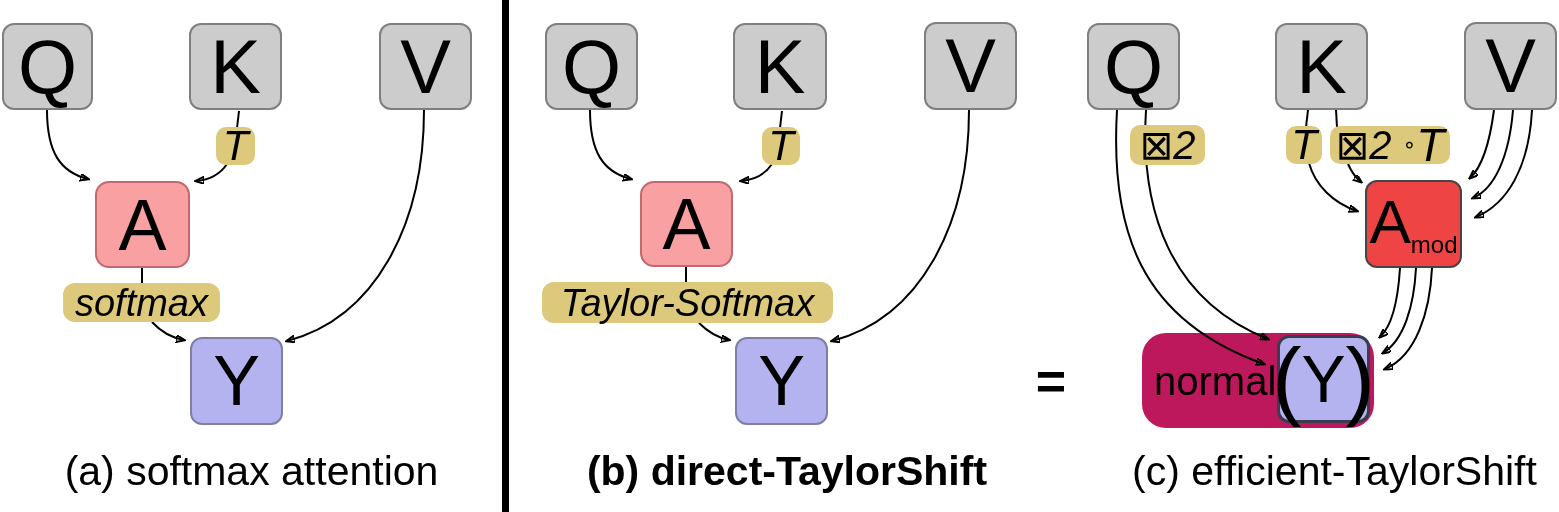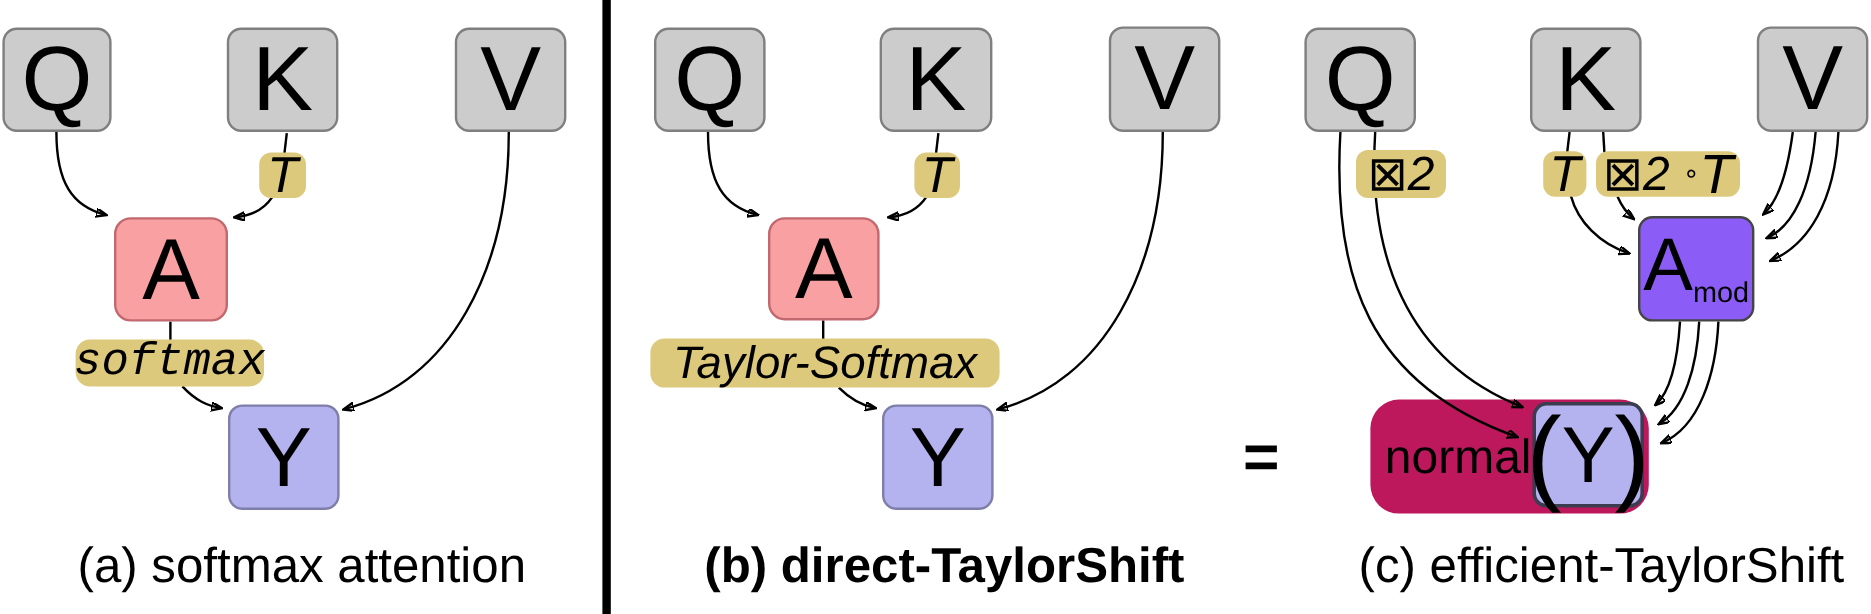--- a/index.html
+++ b/index.html
@@ -15,21 +15,21 @@
 
   .box { position:absolute; box-sizing:border-box; display:flex;
          align-items:center; justify-content:center; line-height:1;
          z-index:10; white-space:nowrap; }
   .node { background:#cccccc; border:2px solid #7f7f7f; border-radius:12px;
           font-size:76px; }
   .attn { background:#f9a0a2; border:2px solid #c2696f; border-radius:14px;
           font-size:72px; }
   .out  { background:#b4b2ef; border:2px solid #7e7ea8; border-radius:12px;
           font-size:70px; }
-  .amod { background:#8b5cf6; border:2px solid #454545; border-radius:12px; }
+  .amod { background:#ef4444; border:2px solid #454545; border-radius:12px; }
   .amod .main { font-size:62px; }
   .amod .sub  { font-size:24px; vertical-align:-10px; }
   .tan  { background:#ddc97b; border-radius:10px; }
   .italic { font-style:italic; }
   .t-label   { font-size:42px; }
   .op-label  { font-size:38px; border-radius:12px; }
   .sq-label  { font-size:40px; z-index:30; }
   .sqt-label { font-size:40px; }
   .sqt-label .ring { font-size:22px; font-style:normal; vertical-align:8px; }
   .sqt-label .bigT { font-size:46px; }
@@ -89,21 +89,21 @@
       </div>
     <div class="box node" style="left:379px;top:23px;width:93px;height:87px;">
         <span>V</span>
       </div>
     <div class="box tan t-label italic" style="left:216px;top:127px;width:39px;height:38px;">
         <span>T</span>
       </div>
     <div class="box attn" style="left:95px;top:181px;width:95px;height:87px;">
         <span>A</span>
       </div>
-    <div class="box tan op-label italic" style="left:63px;top:283px;width:157px;height:39px;font-family:Liberation Mono, monospace;">
+    <div class="box tan op-label italic" style="left:63px;top:283px;width:157px;height:39px;">
         <span>softmax</span>
       </div>
     <div class="box out" style="left:190px;top:337px;width:93px;height:88px;">
         <span>Y</span>
       </div>
     <div class="caption" style="left:0px;top:443px;width:503px;">(a) softmax attention</div>
   </section>
 
   <div class="divider"></div>
 

